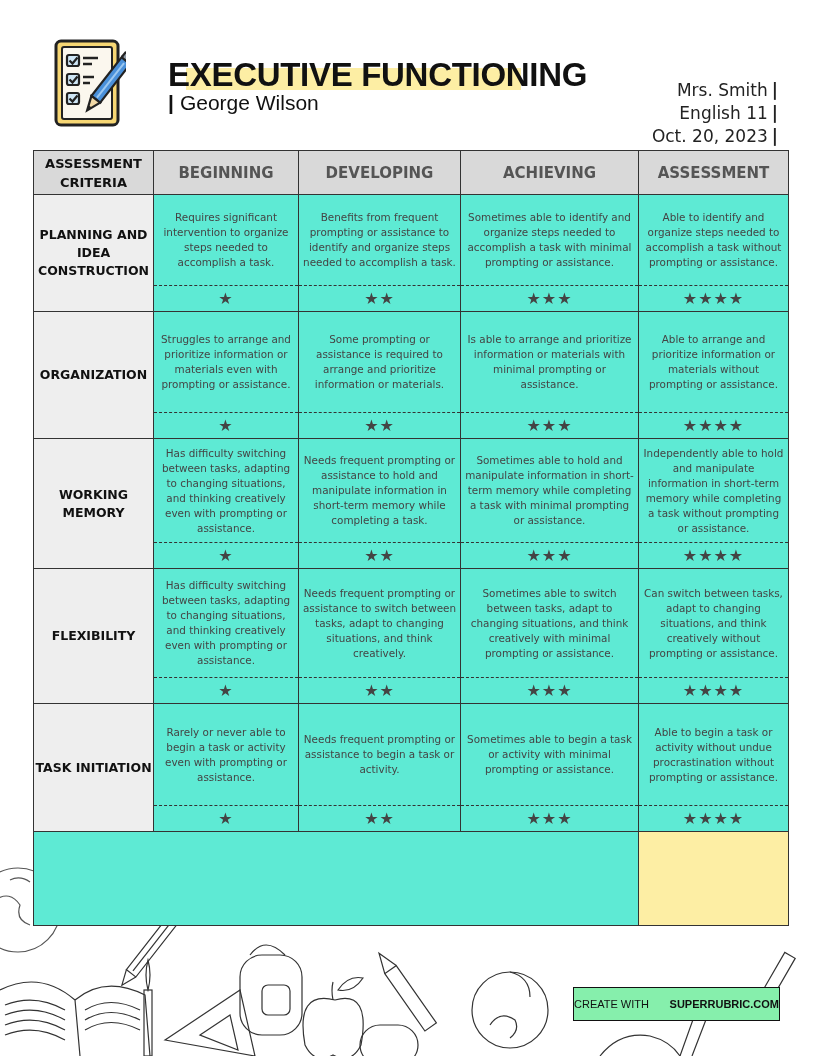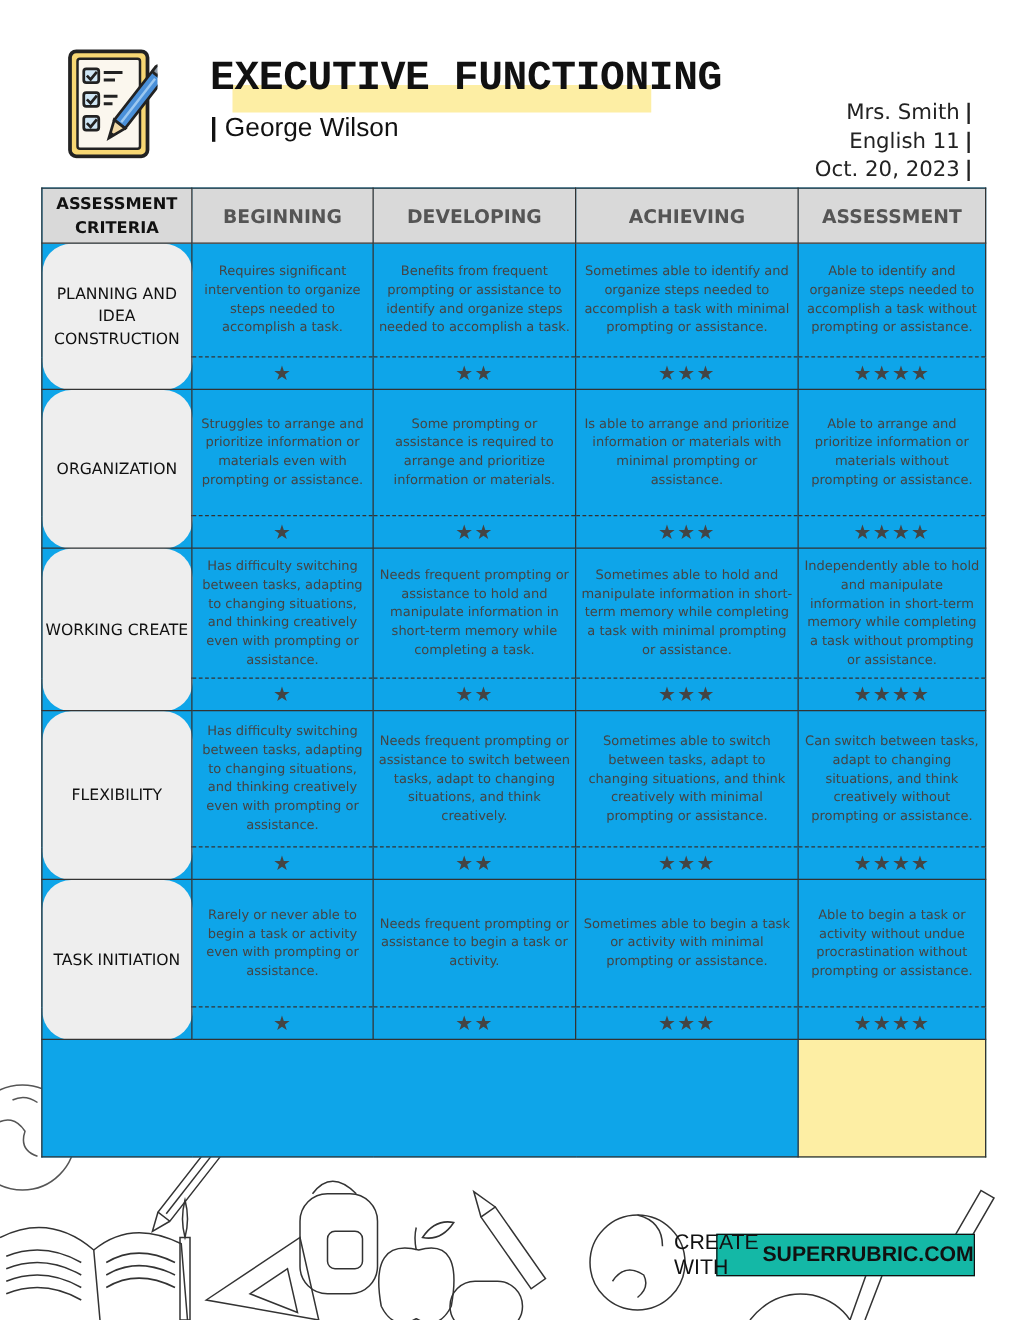--- a/index.html
+++ b/index.html
@@ -2,71 +2,71 @@
 <html><head>
 <meta charset="utf-8">
 <style>
   html, body { margin: 0; padding: 0; }
   body {
     width: 816px; height: 1056px; position: relative; overflow: hidden;
     background: #ffffff; font-family: "DejaVu Sans", sans-serif; color: #222;
   }
   .logo { position: absolute; left: 54px; top: 39px; width: 72px; height: 88px; }
   .title {
-    position: absolute; left: 168px; top: 44px; margin: 0;
-    font-family: Liberation Mono, monospace; font-weight: 700;
+    position: absolute; left: 168px; top: 56px; margin: 0;
+    font-family: Liberation Sans, sans-serif; font-weight: 700;
     font-size: 33px; letter-spacing: -0.3px; color: #111; z-index: 2;
   }
   .title-highlight {
     position: absolute; left: 186px; top: 68px; width: 335px; height: 22px;
     background: #fdeea4; z-index: 1;
   }
   .student {
     position: absolute; left: 168px; top: 91px;
     font-family: Liberation Sans, sans-serif; font-size: 21px; color: #111;
   }
   .student .bar { font-weight: 700; margin-right: 6px; }
   .meta {
     position: absolute; right: 38px; top: 49px; text-align: right;
     font-family: "DejaVu Sans", sans-serif; font-size: 17px; line-height: 23px; color: #222; margin-top: 30px;
   }
   .meta .bar { margin-left: 4px; font-weight: 700; }
 
   .rubric {
     position: absolute; left: 33px; top: 150px; width: 755px;
     border-collapse: collapse; table-layout: fixed;
-    font-family: "DejaVu Sans", sans-serif; z-index: 2; background: #0ea5e9;
+    font-family: "DejaVu Sans", sans-serif; z-index: 2; background: #5eead4;
   }
   .rubric td, .rubric th { border: 1px solid #333; padding: 0; text-align: center; vertical-align: middle; }
   .rubric th {
     background: #d9d9d9; height: 43px; font-weight: 700; font-size: 15px; color: #555;
   }
   .rubric th.criteria-head { font-size: 13px; color: #111; line-height: 19px; }
   .rubric td.criterion {
-    background: #eeeeee; font-weight: 400; font-size: 12.5px; color: #111; line-height: 18px; border-radius: 23px;
+    background: #eeeeee; font-weight: 700; font-size: 12.5px; color: #111; line-height: 18px;
   }
   .rubric td.desc {
     font-size: 10.4px; color: #444; line-height: 15px; padding: 0 3px;
     border-bottom: 1px dashed #333;
     margin-top: 32px;
   }
   .rubric td.stars {
     font-size: 16px; color: #444; height: 25px; letter-spacing: 1px;
     border-top: 1px dashed #333;
   }
   .rubric td.stars.dash-l { border-left: 1px dashed #333; }
   .rubric tr.footer td { height: 93px; border: 1px solid #333; }
   .rubric tr.footer td.total-cell { background: #fdeea4; }
 
   .doodles { position: absolute; left: 0; top: 840px; width: 816px; height: 216px; z-index: 0; }
   .credit {
     position: absolute; left: 573px; top: 987px; width: 205px; height: 32px;
-    border: 1.5px solid #111; background: #14b8a6; z-index: 3;
-    font-family: "Liberation Sans", sans-serif; font-size: 17px; color: #111;
-    display: flex; align-items: center; justify-content: flex-end;
+    border: 1.5px solid #111; background: #86efac; z-index: 3;
+    font-family: "Liberation Sans", sans-serif; font-size: 11px; color: #111;
+    display: flex; align-items: center; justify-content: space-between;
   }
   .credit b { margin-left: 3px; }
 </style>
 </head>
 <body>
 
 <svg class="logo" viewBox="0 0 72 88">
   <rect x="2" y="2" width="62" height="84" rx="5" fill="#f7d774" stroke="#222" stroke-width="3"></rect>
   <rect x="8" y="8" width="50" height="72" rx="2" fill="#fbf7ee" stroke="#222" stroke-width="2"></rect>
   <rect x="13" y="16" width="12" height="11" rx="2" fill="#cfe6f5" stroke="#222" stroke-width="2.2"></rect>
@@ -142,21 +142,21 @@
       <td class="desc">Able to arrange and prioritize information or materials without prompting or assistance.</td>
     </tr>
     <tr>
       <td class="stars">★</td>
       <td class="stars dash-l">★★</td>
       <td class="stars dash-l">★★★</td>
       <td class="stars dash-l">★★★★</td>
     </tr>
 
     <tr style="height:104px">
-      <td class="criterion" rowspan="2">WORKING CREATE</td>
+      <td class="criterion" rowspan="2">WORKING MEMORY</td>
       <td class="desc">Has difficulty switching between tasks, adapting to changing situations, and thinking creatively even with prompting or assistance.</td>
       <td class="desc">Needs frequent prompting or assistance to hold and manipulate information in short-term memory while completing a task.</td>
       <td class="desc">Sometimes able to hold and manipulate information in short-term memory while completing a task with minimal prompting or assistance.</td>
       <td class="desc">Independently able to hold and manipulate information in short-term memory while completing a task without prompting or assistance.</td>
     </tr>
     <tr>
       <td class="stars">★</td>
       <td class="stars dash-l">★★</td>
       <td class="stars dash-l">★★★</td>
       <td class="stars dash-l">★★★★</td>

